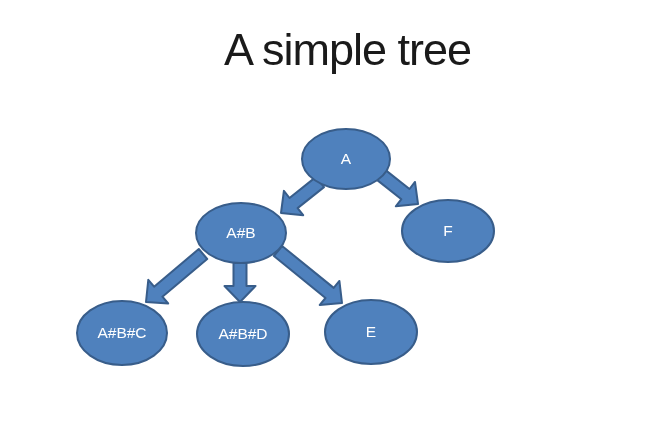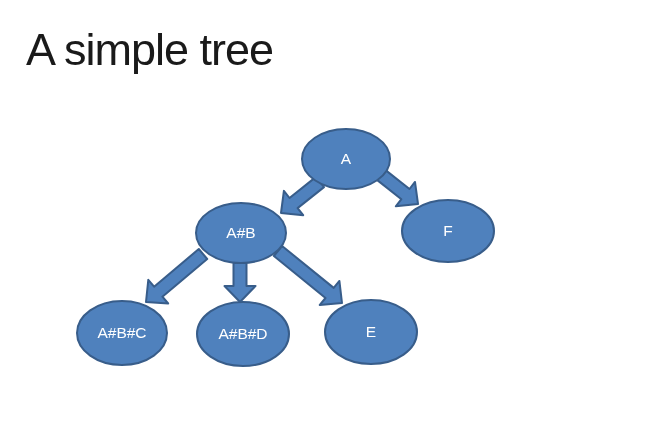--- a/index.html
+++ b/index.html
@@ -14,21 +14,21 @@
     height: 447px;
     background: #ffffff;
     overflow: hidden;
   }
   .slide-title {
     position: absolute;
     top: 26px;
     left: 0;
     right: 0;
     padding-left: 26px;
-    text-align: left;
+    text-align: center;
     font-size: 45px;
     font-weight: 400;
     letter-spacing: -1px;
     color: #1a1a1a;
     line-height: 1.05;
     user-select: none;
   }
   svg.tree-svg {
     position: absolute;
     top: 0;

